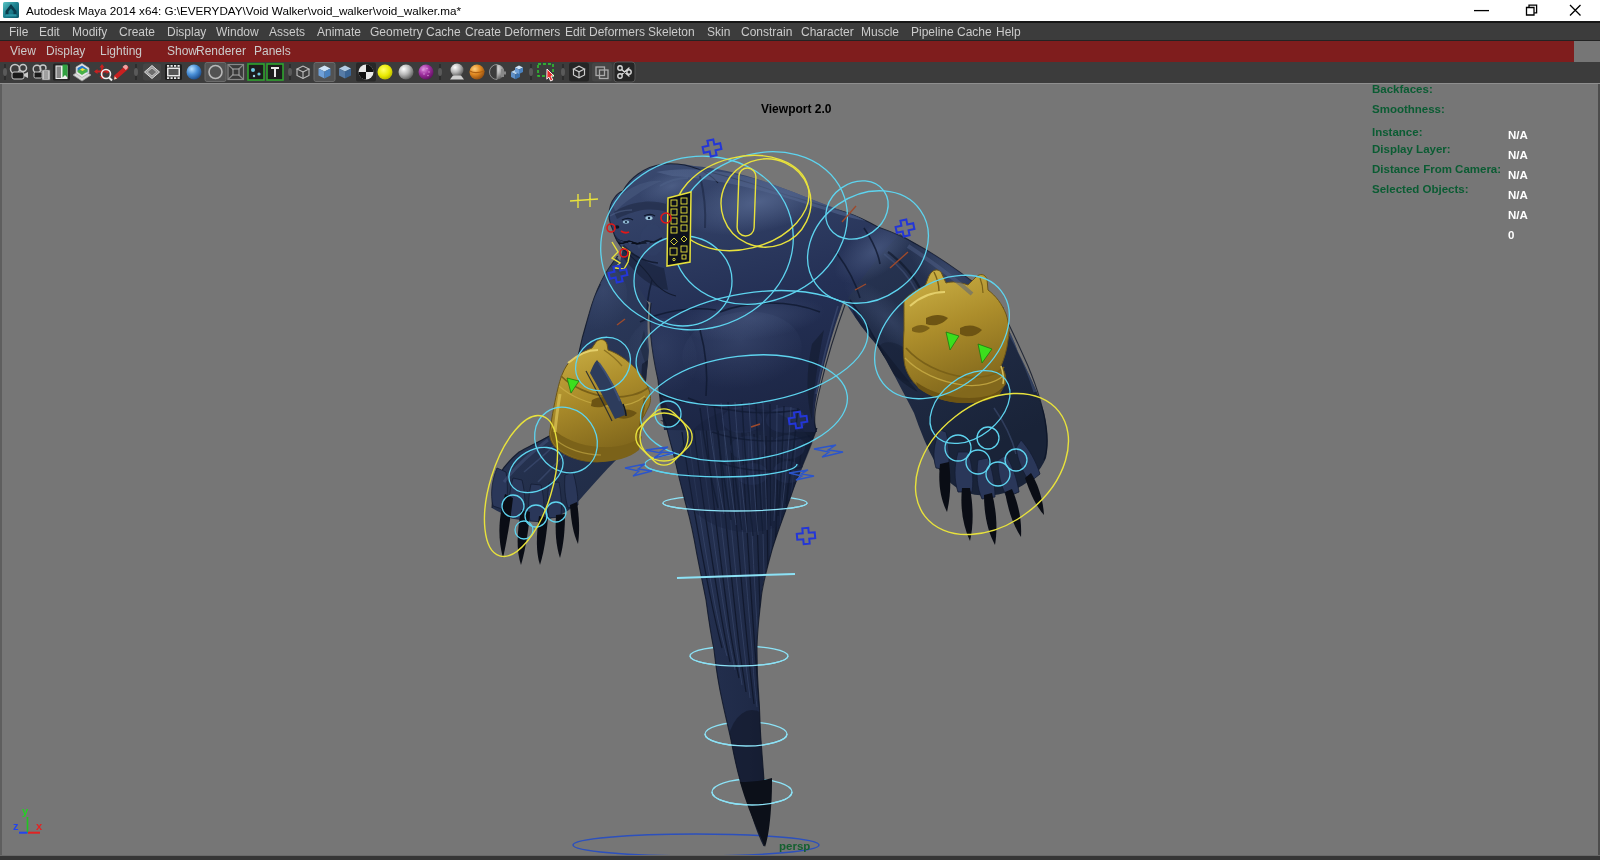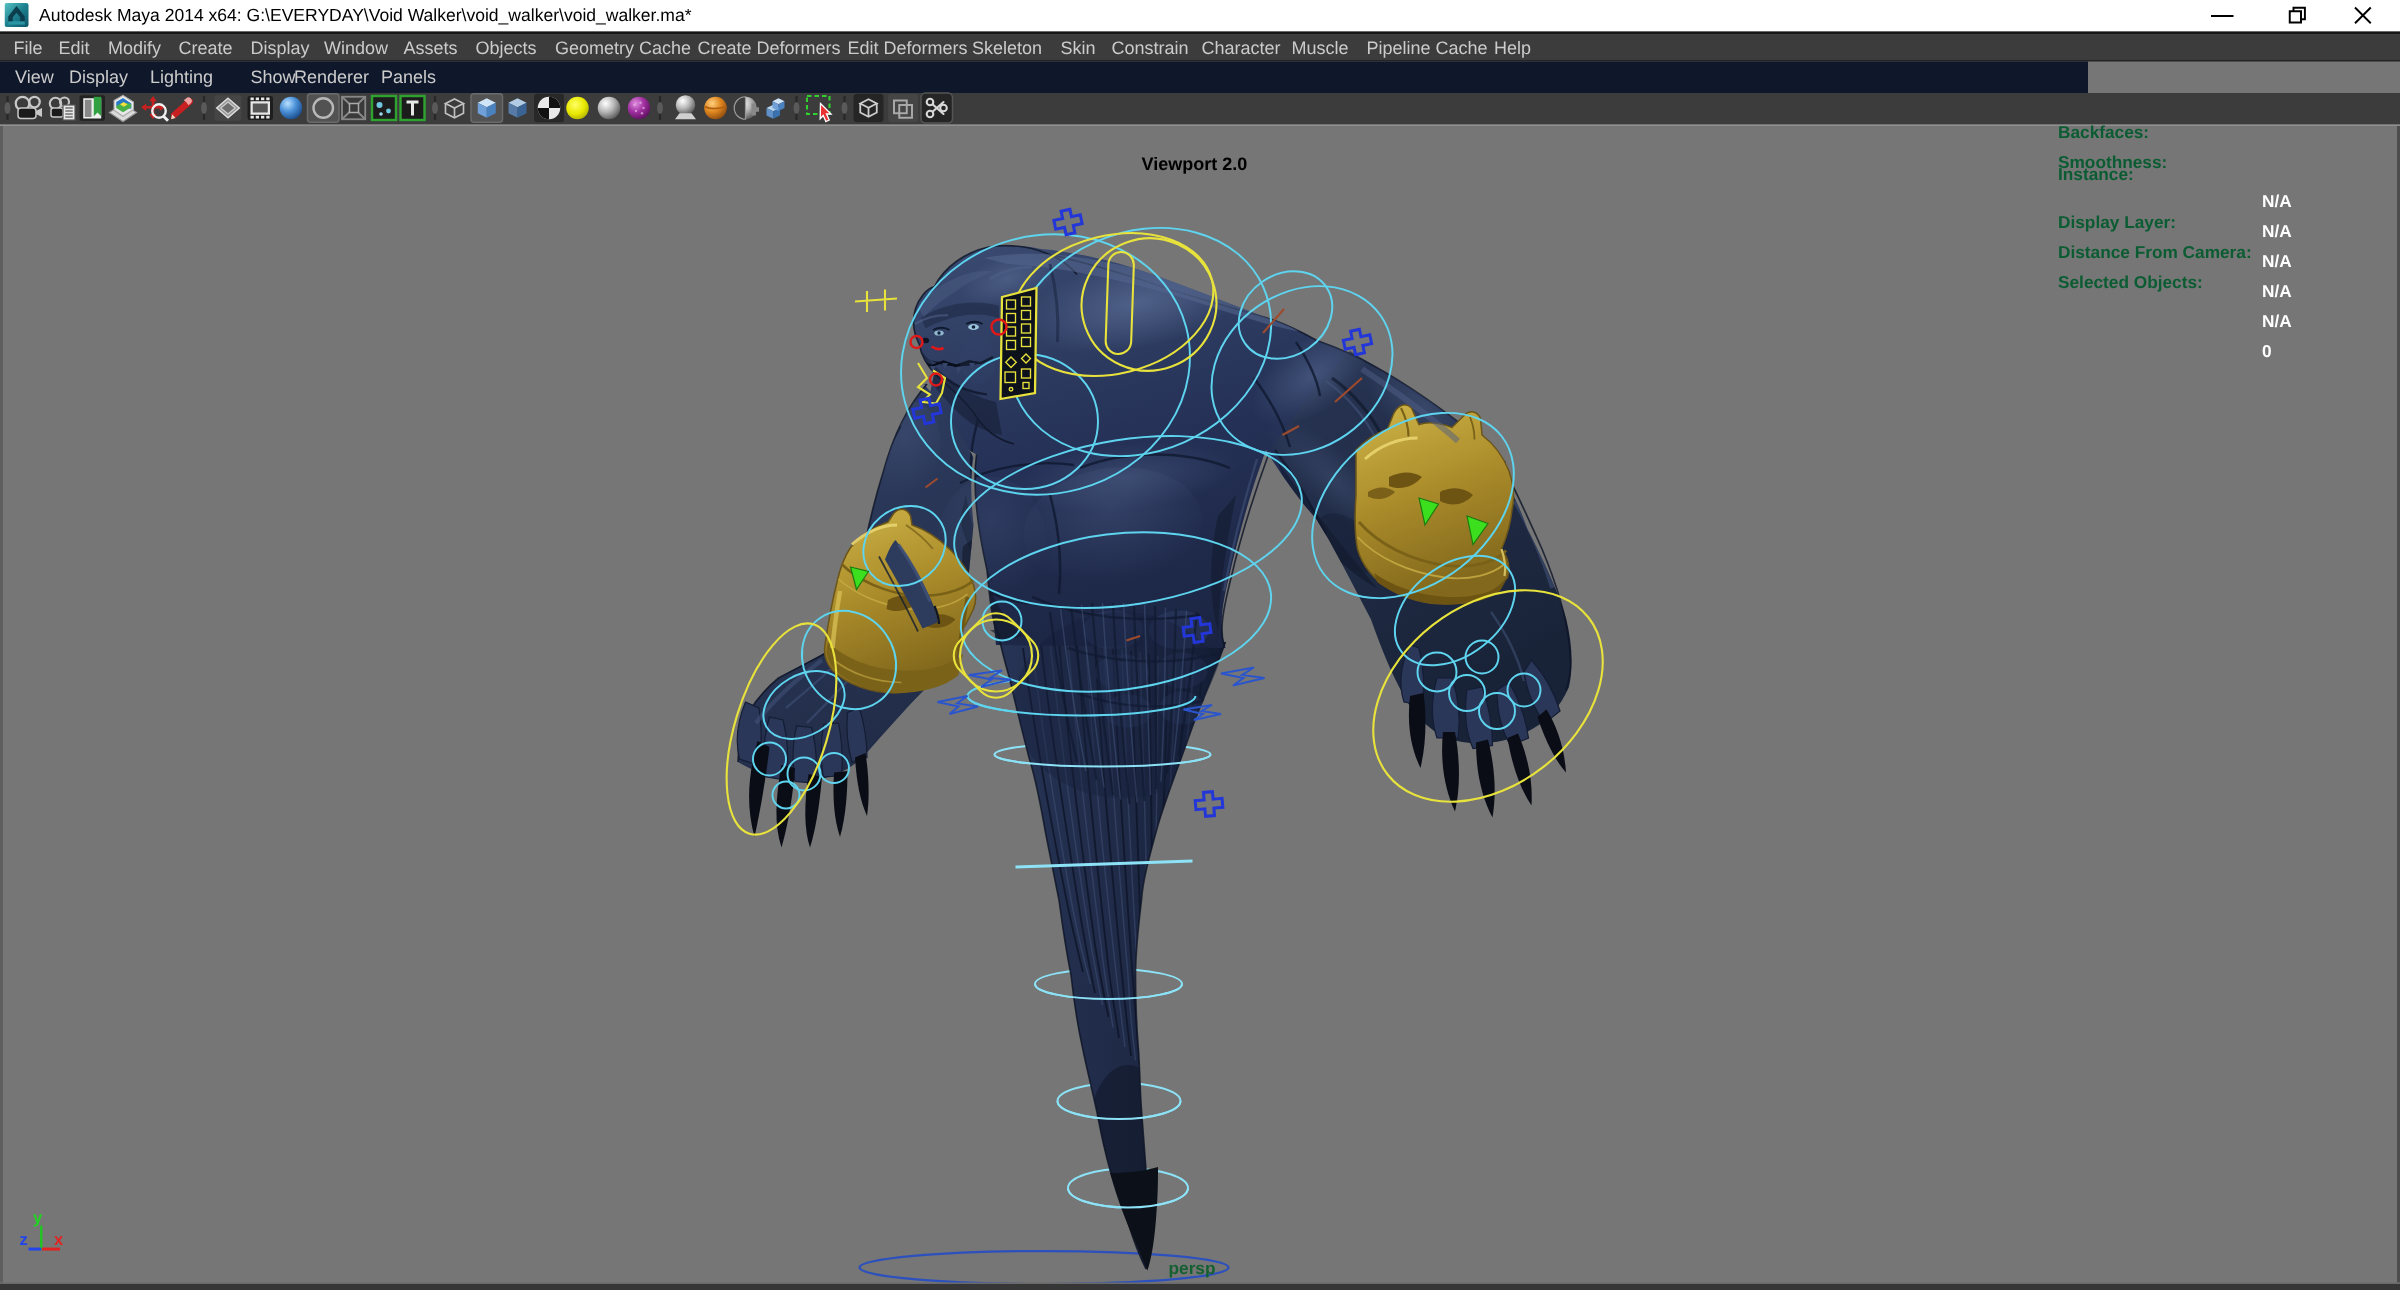--- a/index.html
+++ b/index.html
@@ -2,21 +2,21 @@
 <html><head>
 <meta charset="utf-8">
 <style>
   html,body{margin:0;padding:0;width:1600px;height:860px;overflow:hidden;
     font-family:"Liberation Sans", sans-serif;background:#767676;}
   #titlebar{position:absolute;left:0;top:0;width:1600px;height:21px;background:#ffffff;}
   #titleline{position:absolute;left:0;top:21px;width:1600px;height:2px;background:#161616;}
   #title-text{position:absolute;left:26px;top:4px;font-size:11.7px;color:#000;}
   #menubar1{position:absolute;left:0;top:23px;width:1600px;height:17px;background:#3c3c3c;}
   #menusep{position:absolute;left:0;top:40px;width:1600px;height:1px;background:#232323;}
-  #menubar2{position:absolute;left:0;top:41px;width:1392px;height:21px;background:#0f172a;}
+  #menubar2{position:absolute;left:0;top:41px;width:1574px;height:21px;background:#7f1d1d;}
   #toolbar{position:absolute;left:0;top:62px;width:1600px;height:21px;background:#3c3c3c;}
   .m1{position:absolute;top:2px;font-size:12px;color:#cbcbcb;white-space:nowrap;}
   .m2{position:absolute;top:3px;font-size:12px;color:#cbcbcb;white-space:nowrap;}
   #viewport{position:absolute;left:0;top:83px;width:1600px;height:777px;background:#767676;}
   #vptopline{position:absolute;left:0;top:83px;width:1600px;height:1px;background:#8f8f8f;}
   #vpleft{position:absolute;left:0;top:84px;width:2px;height:771px;background:#5e5e5e;}
   #vpright{position:absolute;left:1598px;top:84px;width:2px;height:771px;background:#4c4c4c;}
   #vpbotline{position:absolute;left:0;top:855px;width:1600px;height:1px;background:#6a6a6a;}
   #vpbot{position:absolute;left:0;top:856px;width:1600px;height:4px;background:#363636;}
   .hudlab{position:absolute;font-size:11.5px;font-weight:bold;color:#0b5c33;white-space:nowrap;}
@@ -435,21 +435,21 @@
   <path d="M104 5 l10.5 10.5 M114.5 5 L104 15.5" stroke="#000" stroke-width="1.3" fill="none"></path>
 </svg>
 <div id="menubar1">
   <span class="m1" style="left:9px">File</span>
   <span class="m1" style="left:39px">Edit</span>
   <span class="m1" style="left:72px">Modify</span>
   <span class="m1" style="left:119px">Create</span>
   <span class="m1" style="left:167px">Display</span>
   <span class="m1" style="left:216px">Window</span>
   <span class="m1" style="left:269px">Assets</span>
-  <span class="m1" style="left:317px">Objects</span>
+  <span class="m1" style="left:317px">Animate</span>
   <span class="m1" style="left:370px">Geometry Cache</span>
   <span class="m1" style="left:465px">Create Deformers</span>
   <span class="m1" style="left:565px">Edit Deformers</span>
   <span class="m1" style="left:648px">Skeleton</span>
   <span class="m1" style="left:707px">Skin</span>
   <span class="m1" style="left:741px">Constrain</span>
   <span class="m1" style="left:801px">Character</span>
   <span class="m1" style="left:861px">Muscle</span>
   <span class="m1" style="left:911px">Pipeline Cache</span>
   <span class="m1" style="left:996px">Help</span>
@@ -705,21 +705,21 @@
 </svg>
 <div id="vptopline"></div>
 <div id="vpleft"></div>
 <div id="vpright"></div>
 <div id="vpbotline"></div>
 <div id="vpbot"></div>
 <div class="hudlab" style="left:1372px;top:83px">Backfaces:</div>
 <div class="hudval" style="left:1508px;top:83px">N/A</div>
 <div class="hudlab" style="left:1372px;top:103px">Smoothness:</div>
 <div class="hudval" style="left:1508px;top:103px">N/A</div>
-<div class="hudlab" style="left:1372px;top:111px">Instance:</div>
+<div class="hudlab" style="left:1372px;top:126px">Instance:</div>
 <div class="hudval" style="left:1508px;top:123px">N/A</div>
 <div class="hudlab" style="left:1372px;top:143px">Display Layer:</div>
 <div class="hudval" style="left:1508px;top:143px">N/A</div>
 <div class="hudlab" style="left:1372px;top:163px">Distance From Camera:</div>
 <div class="hudval" style="left:1508px;top:163px">N/A</div>
 <div class="hudlab" style="left:1372px;top:183px">Selected Objects:</div>
 <div class="hudval" style="left:1508px;top:183px">0</div>
 <div id="vp20">Viewport 2.0</div>
 <div id="persp">persp</div>
 

